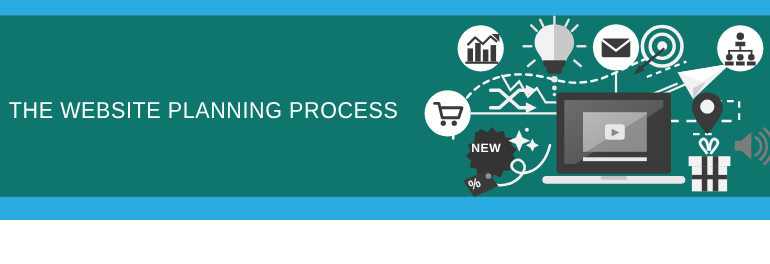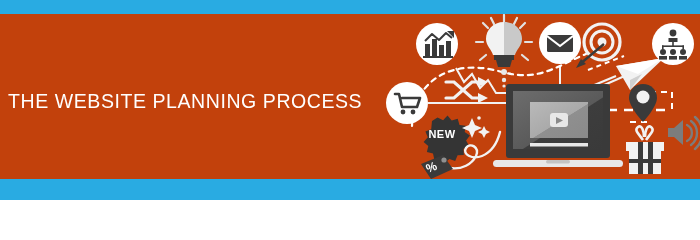--- a/index.html
+++ b/index.html
@@ -23,21 +23,21 @@
   }
   #bar-top { top: 0; height: 14px; }
   #bar-bottom { top: 179px; height: 21px; }
 
   #stage {
     position: absolute;
     left: 0;
     top: 14px;
     width: 700px;
     height: 165px;
-    background: #c2410c;
+    background: #0f766e;
   }
 
   #headline {
     position: absolute;
     left: 8px;
     top: 74px;
     width: 380px;
     color: #ffffff;
     font-size: 21px;
     font-weight: 400;

